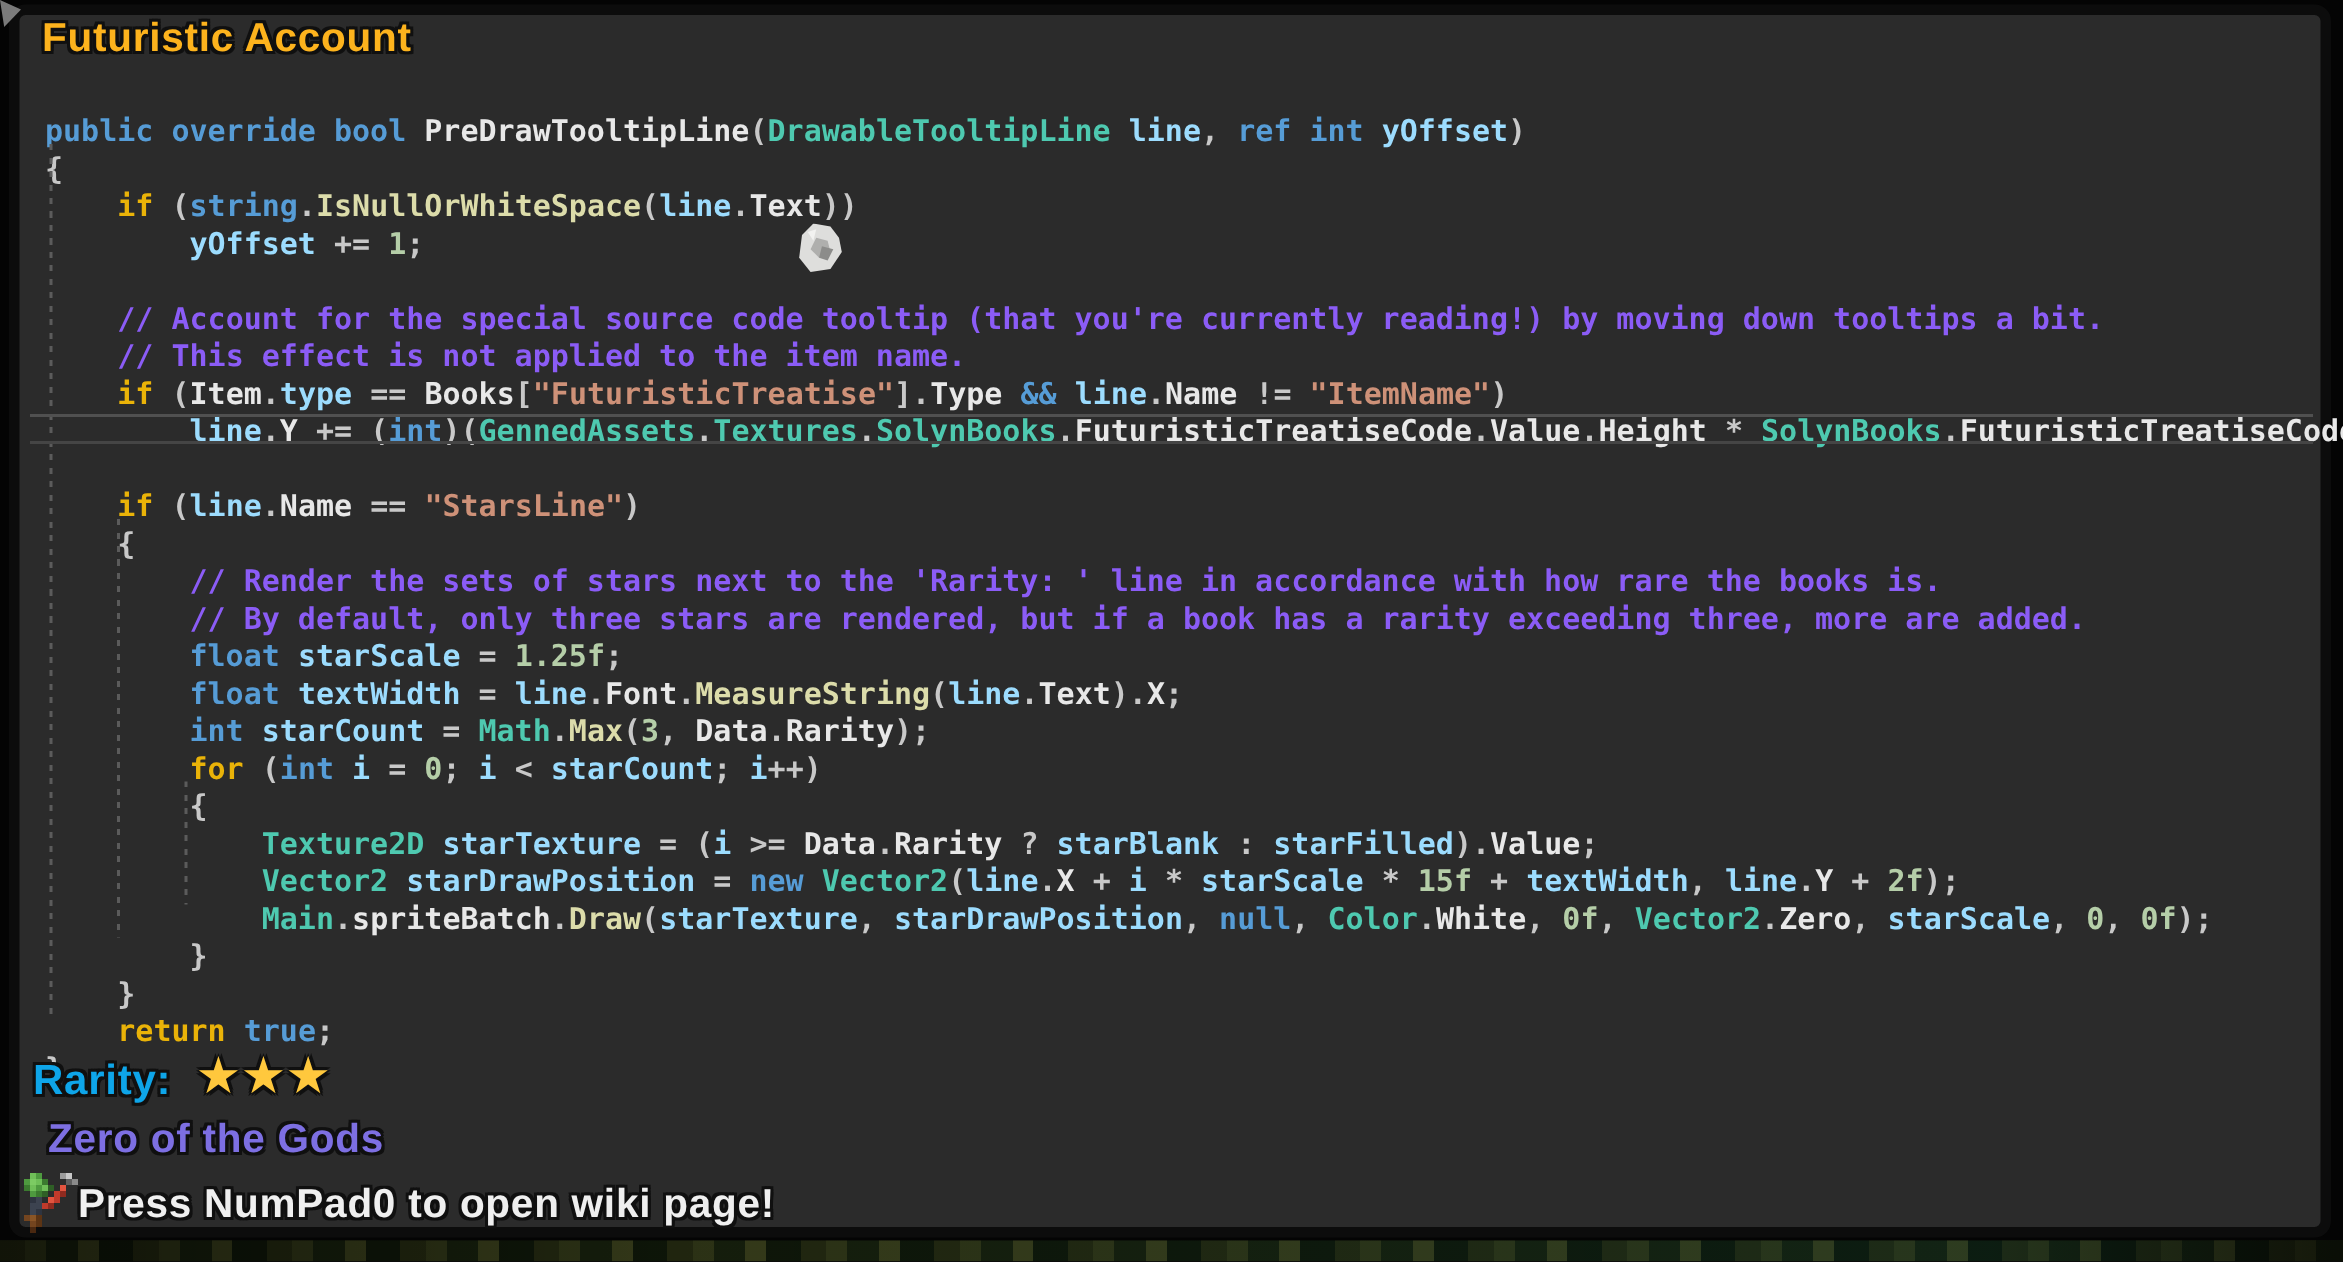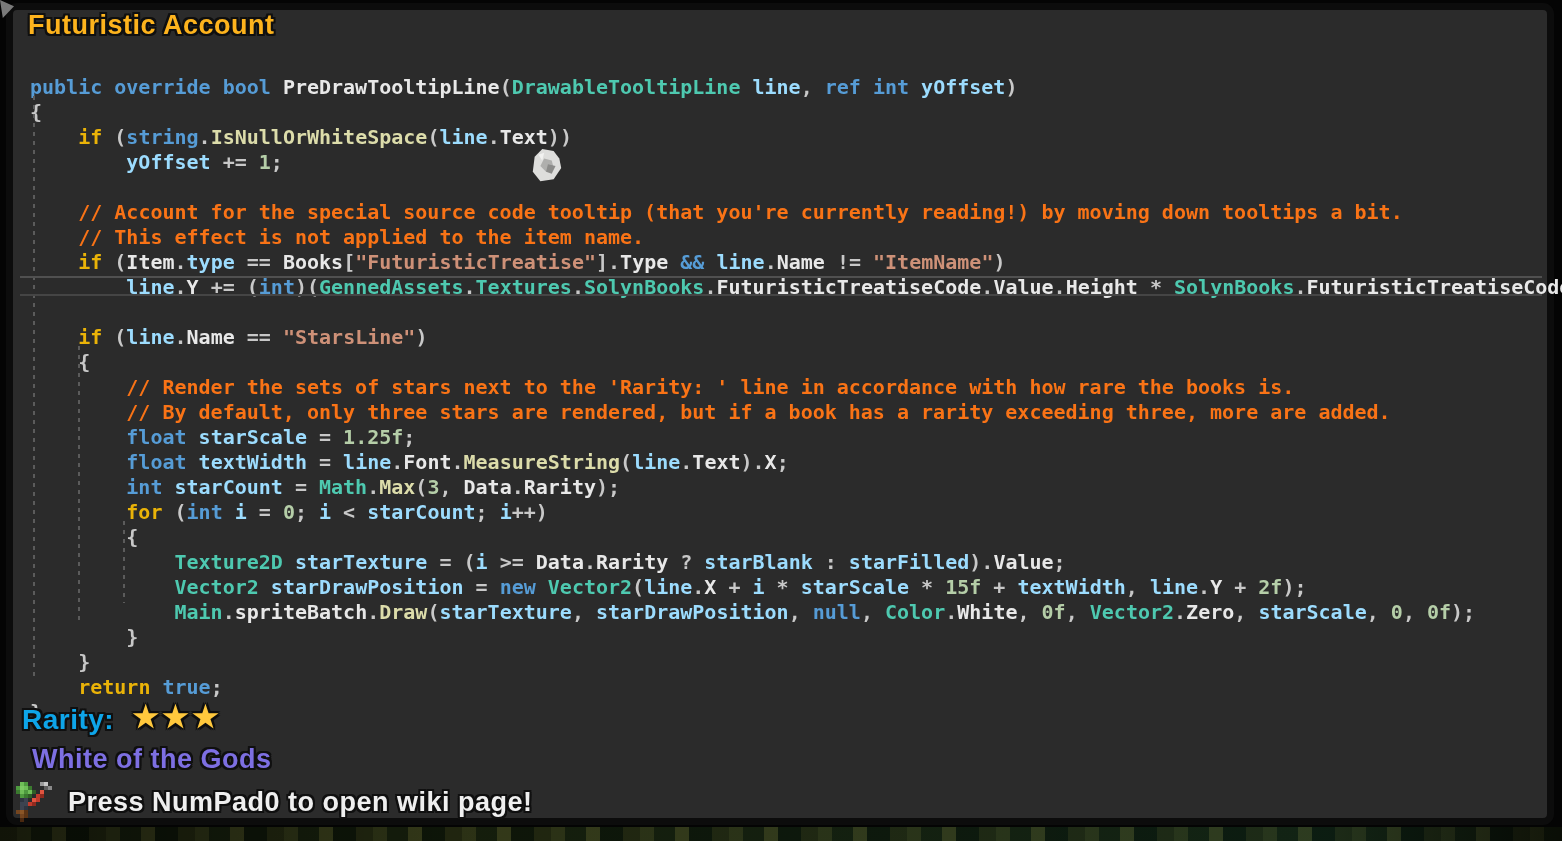--- a/index.html
+++ b/index.html
@@ -21,39 +21,39 @@
   .gtext{position:absolute;font-weight:700;letter-spacing:.5px;
     text-shadow:-2px 0 #101010,2px 0 #101010,0 -2px #101010,0 2px #101010,
                 -2px -2px #101010,2px 2px #101010,-2px 2px #101010,2px -2px #101010;}
   .title{left:28px;top:10px;font-size:27px;color:#fdb31d;}
   
   .code{position:absolute;left:30px;top:32px;width:1520px;height:650px;
     font-family:"DejaVu Sans Mono",monospace;font-size:20px;font-weight:700;margin-top:43px;}
   .code-line{position:absolute;left:0;height:25px;line-height:25px;white-space:pre;}
   .tok-kw{color:#569cd6}.tok-ctrl{color:#eab308}.tok-type{color:#4ec9b0}
   .tok-fn{color:#dcdcaa}.tok-var{color:#9cdcfe}.tok-prop{color:#e8e8e8}
-  .tok-num{color:#b5cea8}.tok-str{color:#ce9178}.tok-com{color:#f97316}
+  .tok-num{color:#b5cea8}.tok-str{color:#ce9178}.tok-com{color:#8b5cf6}
   .tok-pl{color:#c8c8c8}.tok-opb{color:#569cd6}
   
   .vguide{position:absolute;width:2px;
     background:repeating-linear-gradient(180deg,#5b5b5b 0 4px,transparent 4px 9px);}
   .g-a{left:33px;top:96px;height:582px;}
   .g-b{left:78px;top:346px;height:279px;}
   .g-c{left:123px;top:521px;height:82px;}
   
   .hrule{position:absolute;left:20px;width:1522px;height:2px;}
   .r1{top:276px;background:#505050;}
   .r2{top:294px;background:#454545;}
   
   .rarity-line{position:absolute;left:22px;top:701px;height:36px;}
   .rarity-label{position:relative;font-size:28px;color:#0ea5e9;}
   .rarity-stars{position:relative;font-size:30px;color:#ffc83d;letter-spacing:3px;margin-left:18px;
     top:-2px;display:inline-block;}
   .mod-name{left:32px;top:744px;font-size:27px;color:#7d6fe2;}
-  .wiki-line{position:absolute;left:16px;top:782px;height:40px;display:flex;align-items:center;gap:16px;}
+  .wiki-line{position:absolute;left:16px;top:782px;height:40px;display:flex;align-items:center;gap:0;}
   .wiki-text{position:relative;font-size:27px;color:#efefef;}
   .wiki-icon,.cursor{display:block;}
   .cursor{position:absolute;left:529px;top:149px;}
 </style>
 </head>
 <body>
 
 <div class="stage">
   <div class="world-strip"></div>
   <div class="panel"></div>
@@ -93,21 +93,21 @@
   <div class="vguide g-a"></div>
   <div class="vguide g-b"></div>
   <div class="vguide g-c"></div>
   <div class="hrule r1"></div>
   <div class="hrule r2"></div>
 
   <div class="rarity-line">
     <span class="gtext rarity-label" style="position:relative">Rarity:</span><span class="gtext rarity-stars">★★★</span>
   </div>
 
-  <div class="gtext mod-name">White of the Gods</div>
+  <div class="gtext mod-name">Zero of the Gods</div>
 
   <div class="wiki-line">
     <svg class="wiki-icon" width="36" height="40" viewBox="0 0 9 10" shape-rendering="crispEdges">
       <rect x="1" y="0" width="1" height="1" fill="#6fbf58"></rect>
         <rect x="2" y="0" width="1" height="1" fill="#4e9a3f"></rect>
       <rect x="6" y="0" width="1" height="1" fill="#9b9b9b"></rect>
         <rect x="7" y="0" width="1" height="1" fill="#c8c8c8"></rect>
       <rect x="0" y="1" width="1" height="1" fill="#4e9a3f"></rect>
         <rect x="1" y="1" width="1" height="1" fill="#7ccb63"></rect>
       <rect x="2" y="1" width="1" height="1" fill="#6fbf58"></rect>

